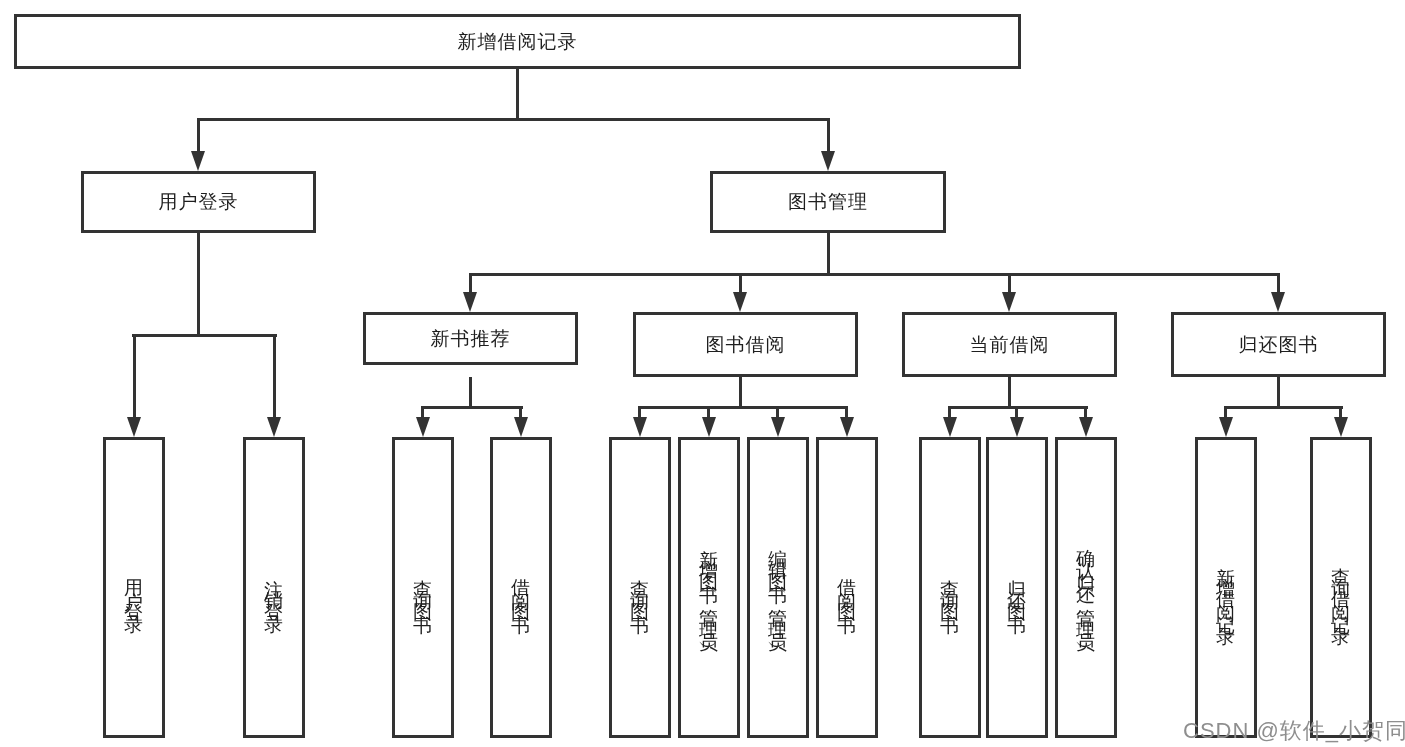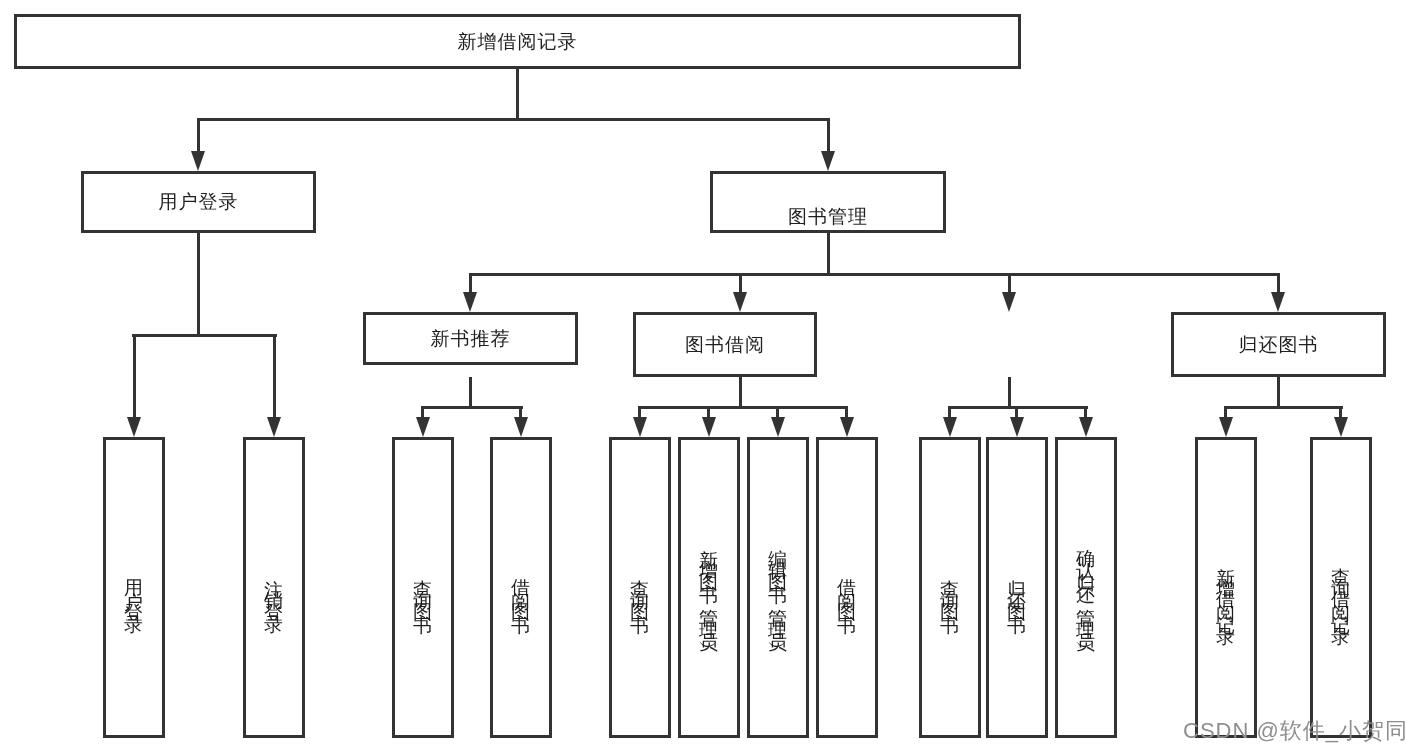--- a/index.html
+++ b/index.html
@@ -80,21 +80,21 @@
   <div class="line" style="left:516px; top:68px; width:3px; height:53px;"></div>
   <div class="line" style="left:197px; top:118px; width:633px; height:3px;"></div>
   <div class="line" style="left:197px; top:118px; width:3px; height:35px;"></div>
   <div class="line" style="left:827px; top:118px; width:3px; height:35px;"></div>
   <div class="arrow" style="left:191px; top:151px;"></div>
   <div class="arrow" style="left:821px; top:151px;"></div>
 
   <div class="box" style="left:81px; top:171px; width:235px; height:62px;">
     <span class="h-label">用户登录</span>
   </div>
-  <div class="box" style="left:710px; top:171px; width:236px; height:62px;align-items:flex-end;">
+  <div class="box" style="left:710px; top:171px; width:236px; height:62px;">
     <span class="h-label">图书管理</span>
   </div>
 
   <div class="line" style="left:197px; top:233px; width:3px; height:104px;"></div>
   <div class="line" style="left:132px; top:334px; width:145px; height:3px;"></div>
   <div class="line" style="left:133px; top:334px; width:3px; height:85px;"></div>
   <div class="line" style="left:273px; top:334px; width:3px; height:85px;"></div>
   <div class="arrow" style="left:127px; top:417px;"></div>
   <div class="arrow" style="left:267px; top:417px;"></div>
 
@@ -105,22 +105,25 @@
   <div class="line" style="left:1008px; top:273px; width:3px; height:22px;"></div>
   <div class="line" style="left:1277px; top:273px; width:3px; height:22px;"></div>
   <div class="arrow" style="left:463px; top:292px;"></div>
   <div class="arrow" style="left:733px; top:292px;"></div>
   <div class="arrow" style="left:1002px; top:292px;"></div>
   <div class="arrow" style="left:1271px; top:292px;"></div>
 
   <div class="box" style="left:363px; top:312px; width:215px; height:53px;">
     <span class="h-label">新书推荐</span>
   </div>
-  <div class="box" style="left:633px; top:312px; width:184px; height:65px;">
+  <div class="box" style="left:633px; top:312px; width:225px; height:65px;">
     <span class="h-label">图书借阅</span>
+  </div>
+  <div class="box" style="left:902px; top:312px; width:215px; height:65px;">
+    <span class="h-label">当前借阅</span>
   </div>
   <div class="box" style="left:1171px; top:312px; width:215px; height:65px;">
     <span class="h-label">归还图书</span>
   </div>
 
   <div class="line" style="left:469px; top:377px; width:3px; height:32px;"></div>
   <div class="line" style="left:421px; top:406px; width:102px; height:3px;"></div>
   <div class="line" style="left:421px; top:406px; width:3px; height:13px;"></div>
   <div class="line" style="left:519px; top:406px; width:3px; height:13px;"></div>
   <div class="arrow" style="left:416px; top:417px;"></div>

